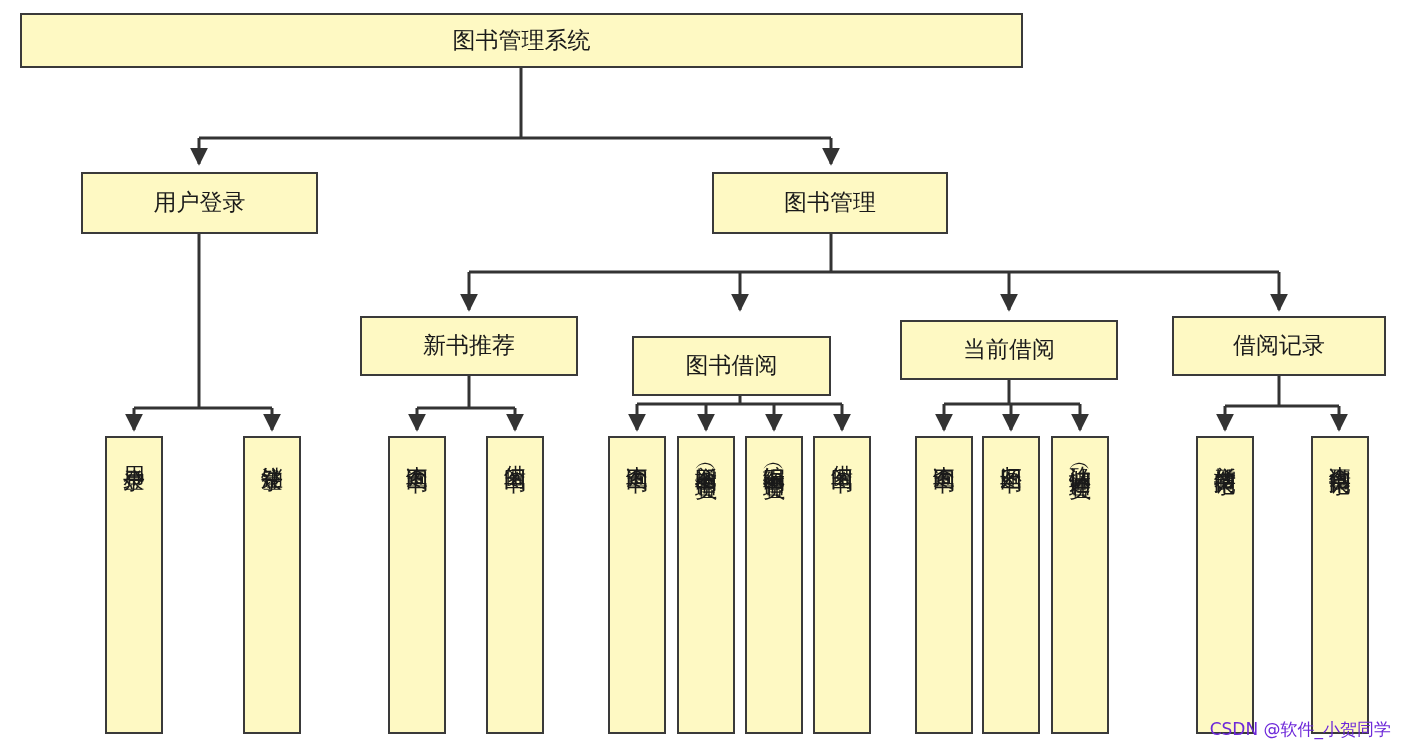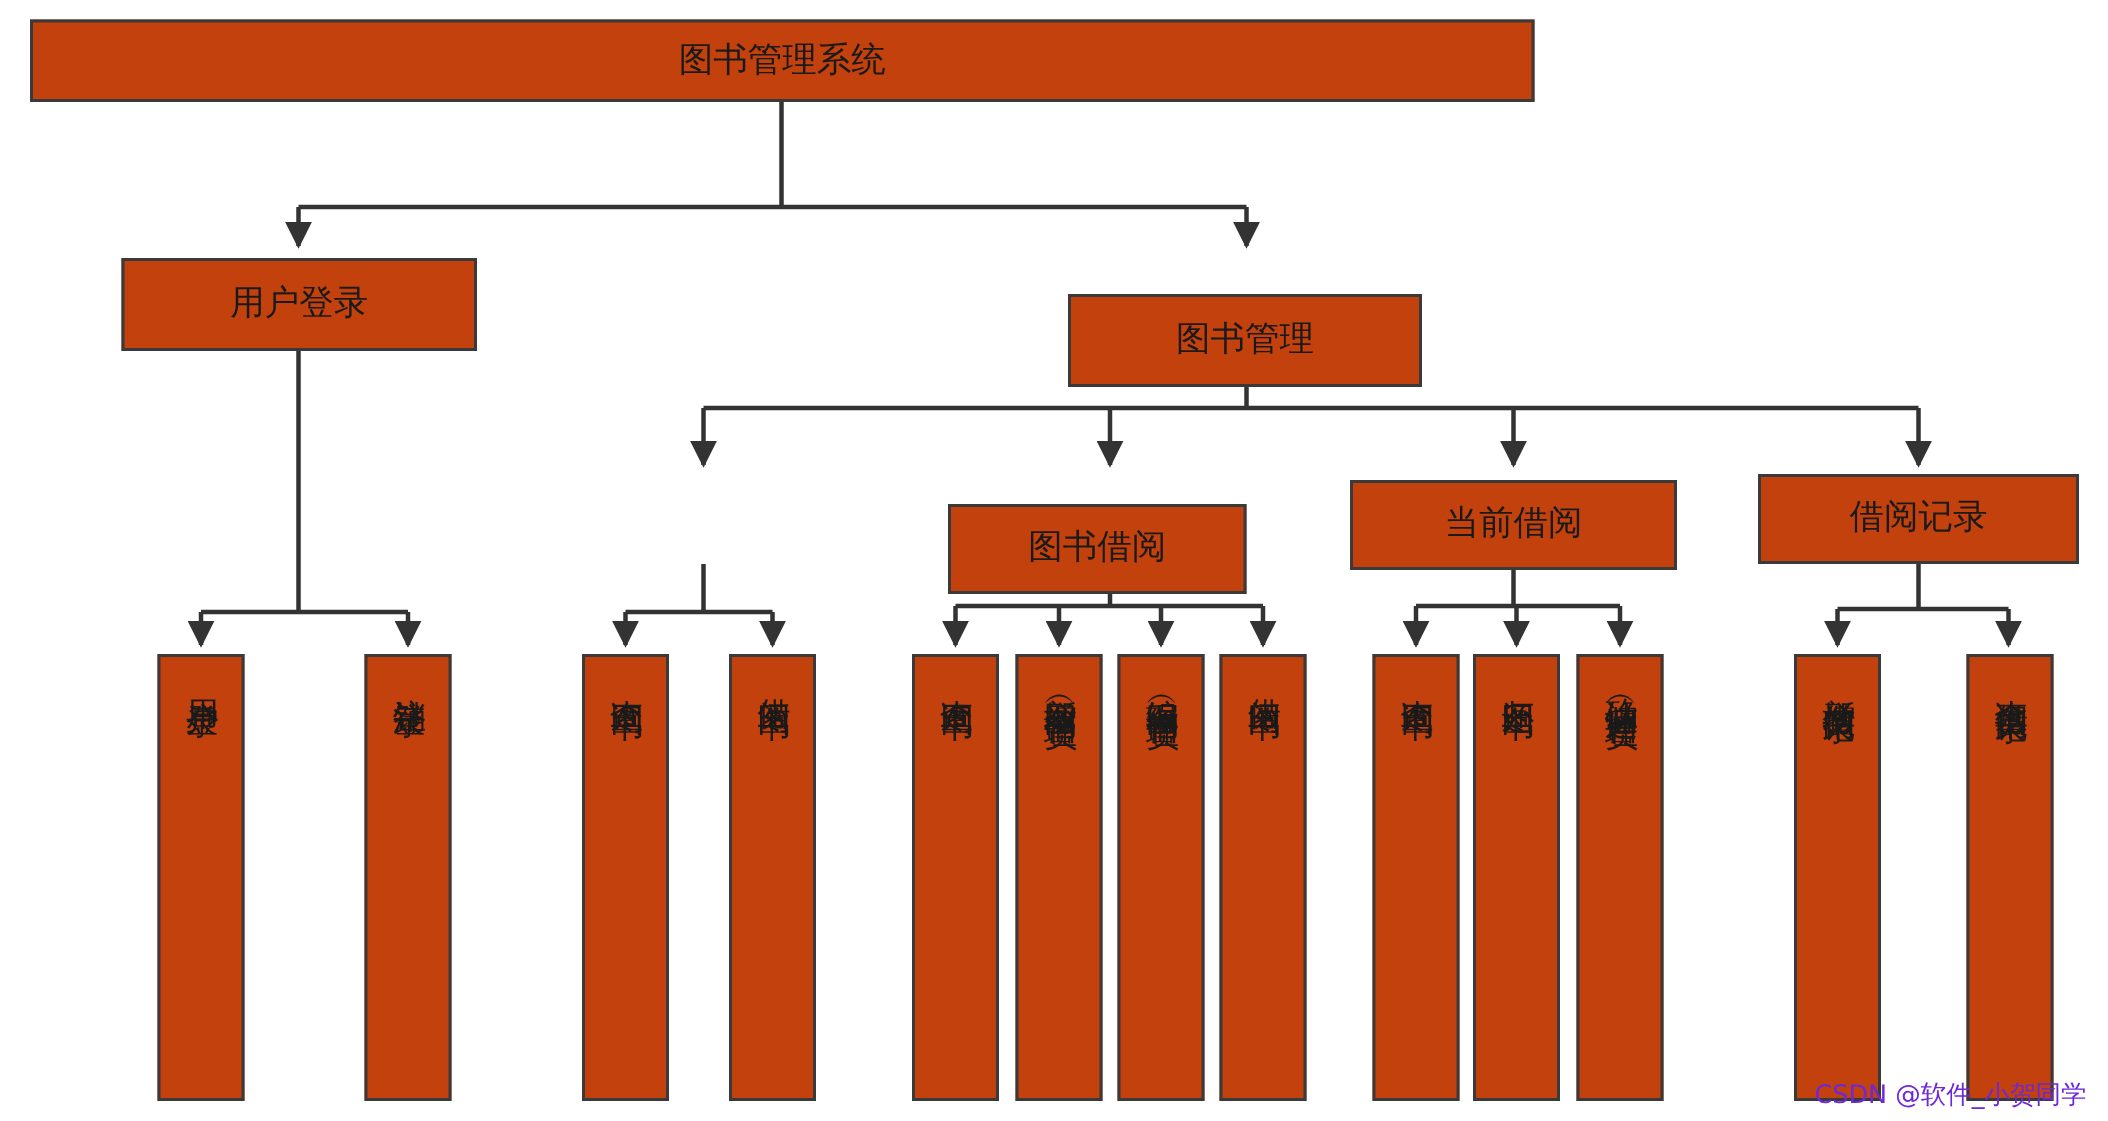--- a/index.html
+++ b/index.html
@@ -19,21 +19,21 @@
   }
   svg.edges {
     position: absolute;
     left: 0; top: 0;
     width: 1405px;
     height: 747px;
   }
   .node {
     position: absolute;
     box-sizing: border-box;
-    background: #c2410c;
+    background: #fef9c3;
     border: 2.5px solid #3a3a3a;
     display: flex;
     align-items: center;
     justify-content: center;
     z-index: 2;
   }
   .node .label {
     color: #1a1a1a;
     text-align: center;
     line-height: 1.18;
@@ -123,24 +123,27 @@
   </svg>
 
   <div class="node root horizontal" style="left:20px; top:13px; width:1003px; height:55px;">
     <span class="label">图书管理系统</span>
   </div>
 
   <div class="node horizontal" style="left:81px; top:172px; width:237px; height:62px;">
     <span class="label">用户登录</span>
   </div>
 
-  <div class="node horizontal" style="left:712px; top:172px; width:236px; height:62px;margin-top:24px;">
+  <div class="node horizontal" style="left:712px; top:172px; width:236px; height:62px;">
     <span class="label">图书管理</span>
   </div>
 
+  <div class="node horizontal" style="left:360px; top:316px; width:218px; height:60px;">
+    <span class="label">新书推荐</span>
+  </div>
 
   <div class="node horizontal" style="left:632px; top:336px; width:199px; height:60px;align-items:center;">
     <span class="label">图书借阅</span>
   </div>
 
   <div class="node horizontal" style="left:900px; top:320px; width:218px; height:60px;">
     <span class="label">当前借阅</span>
   </div>
 
   <div class="node horizontal" style="left:1172px; top:316px; width:214px; height:60px;">

